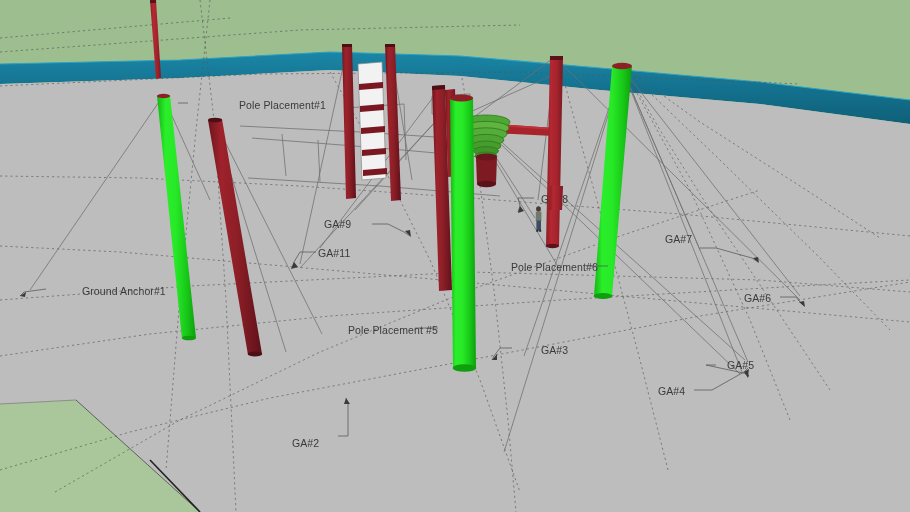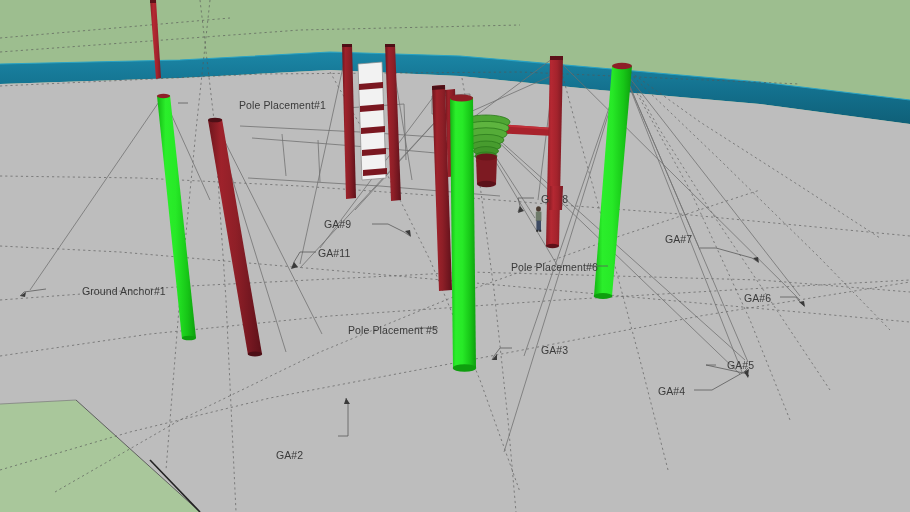--- a/index.html
+++ b/index.html
@@ -278,21 +278,21 @@
   </svg>
 
   <div class="lbl" style="left:191px; top:99px;padding-left:48px;">Pole Placement#1</div>
 
   <div class="lbl" style="left:348px; top:324px;">Pole Placement #5</div>
 
   <div class="lbl" style="left:511px; top:261px;">Pole Placement#6</div>
 
   <div class="lbl" style="left:50px; top:285px;margin-left:32px;">Ground Anchor#1</div>
 
-  <div class="lbl" style="left:276px; top:437px;margin-top:12px;">GA#2</div>
+  <div class="lbl" style="left:292px; top:437px;">GA#2</div>
 
   <div class="lbl" style="left:521px; top:344px;margin-left:20px;">GA#3</div>
 
   <div class="lbl" style="left:658px; top:385px;text-align:right;">GA#4</div>
 
   <div class="lbl" style="left:727px; top:359px;text-align:right;">GA#5</div>
 
   <div class="lbl" style="left:744px; top:292px;">GA#6</div>
 
   <div class="lbl" style="left:665px; top:233px;">GA#7</div>

